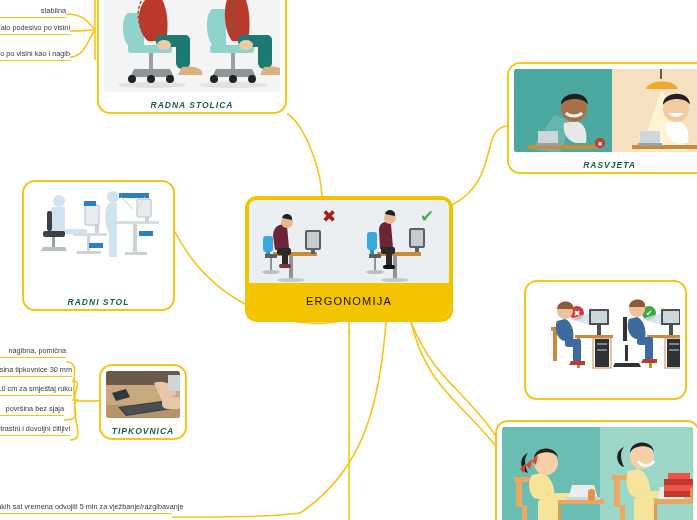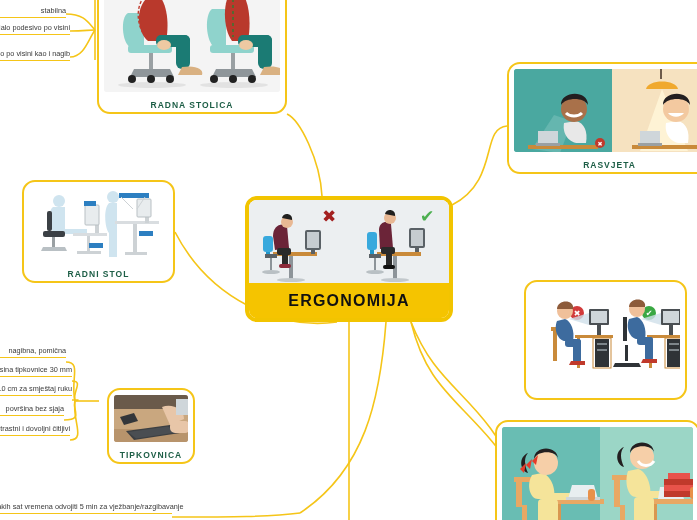--- a/index.html
+++ b/index.html
@@ -14,39 +14,39 @@
   
   .center-node{
     position:absolute;left:245px;top:196px;width:208px;height:126px;
     border:4px solid #f2c400;border-radius:12px;background:#ffffff;
     box-sizing:border-box;overflow:hidden;
   }
   .center-art{position:absolute;left:0;top:0;right:0;height:92px;background:#eceff1;}
   .center-title{
     position:absolute;left:-1px;right:-1px;bottom:-1px;height:36px;background:#f5c400;
     display:flex;align-items:center;justify-content:center;
-    font-size:16px;font-weight:bold;letter-spacing:1.2px;color:#111;
+    font-size:11px;font-weight:normal;letter-spacing:1.2px;color:#111;
   }
 
   
   .node{
     position:absolute;border:2px solid #f5c518;border-radius:13px;
     background:#ffffff;box-sizing:border-box;overflow:hidden;
   }
   .node .art{position:absolute;left:5px;top:5px;right:5px;bottom:20px;overflow:hidden;border-radius:3px;}
   .node .cap{
     position:absolute;left:0;right:0;bottom:2px;text-align:center;
-    font-size:8.5px;font-weight:bold;letter-spacing:1px;color:#1d5e46;
+    font-size:8.5px;font-weight:bold;letter-spacing:1px;color:#1d5e46;font-style:italic;
   }
 
   #node-stolica{left:97px;top:-34px;width:190px;height:148px;}
   #node-stolica .art{background:#f4f4f4;}
-  #node-stol{left:22px;top:180px;width:153px;height:103px;}
+  #node-stol{left:22px;top:180px;width:153px;height:131px;}
   #node-stol .art{background:#ffffff;}
-  #node-tipkovnica{left:107px;top:364px;width:88px;height:76px;margin-top:24px;}
+  #node-tipkovnica{left:99px;top:364px;width:88px;height:76px;}
   #node-tipkovnica .art{background:#c8a883;}
   #node-rasvjeta{left:507px;top:62px;width:205px;height:112px;}
   #node-rasvjeta .art{background:#4db6ac;}
   #node-osvjetljenje{left:524px;top:280px;width:163px;height:120px;}
   #node-osvjetljenje .art{background:#ffffff;}
   #node-vjezbanje{left:495px;top:420px;width:205px;height:118px;}
   #node-vjezbanje .art{background:#72c7bd;bottom:5px;}
 
   
   .leaf{

